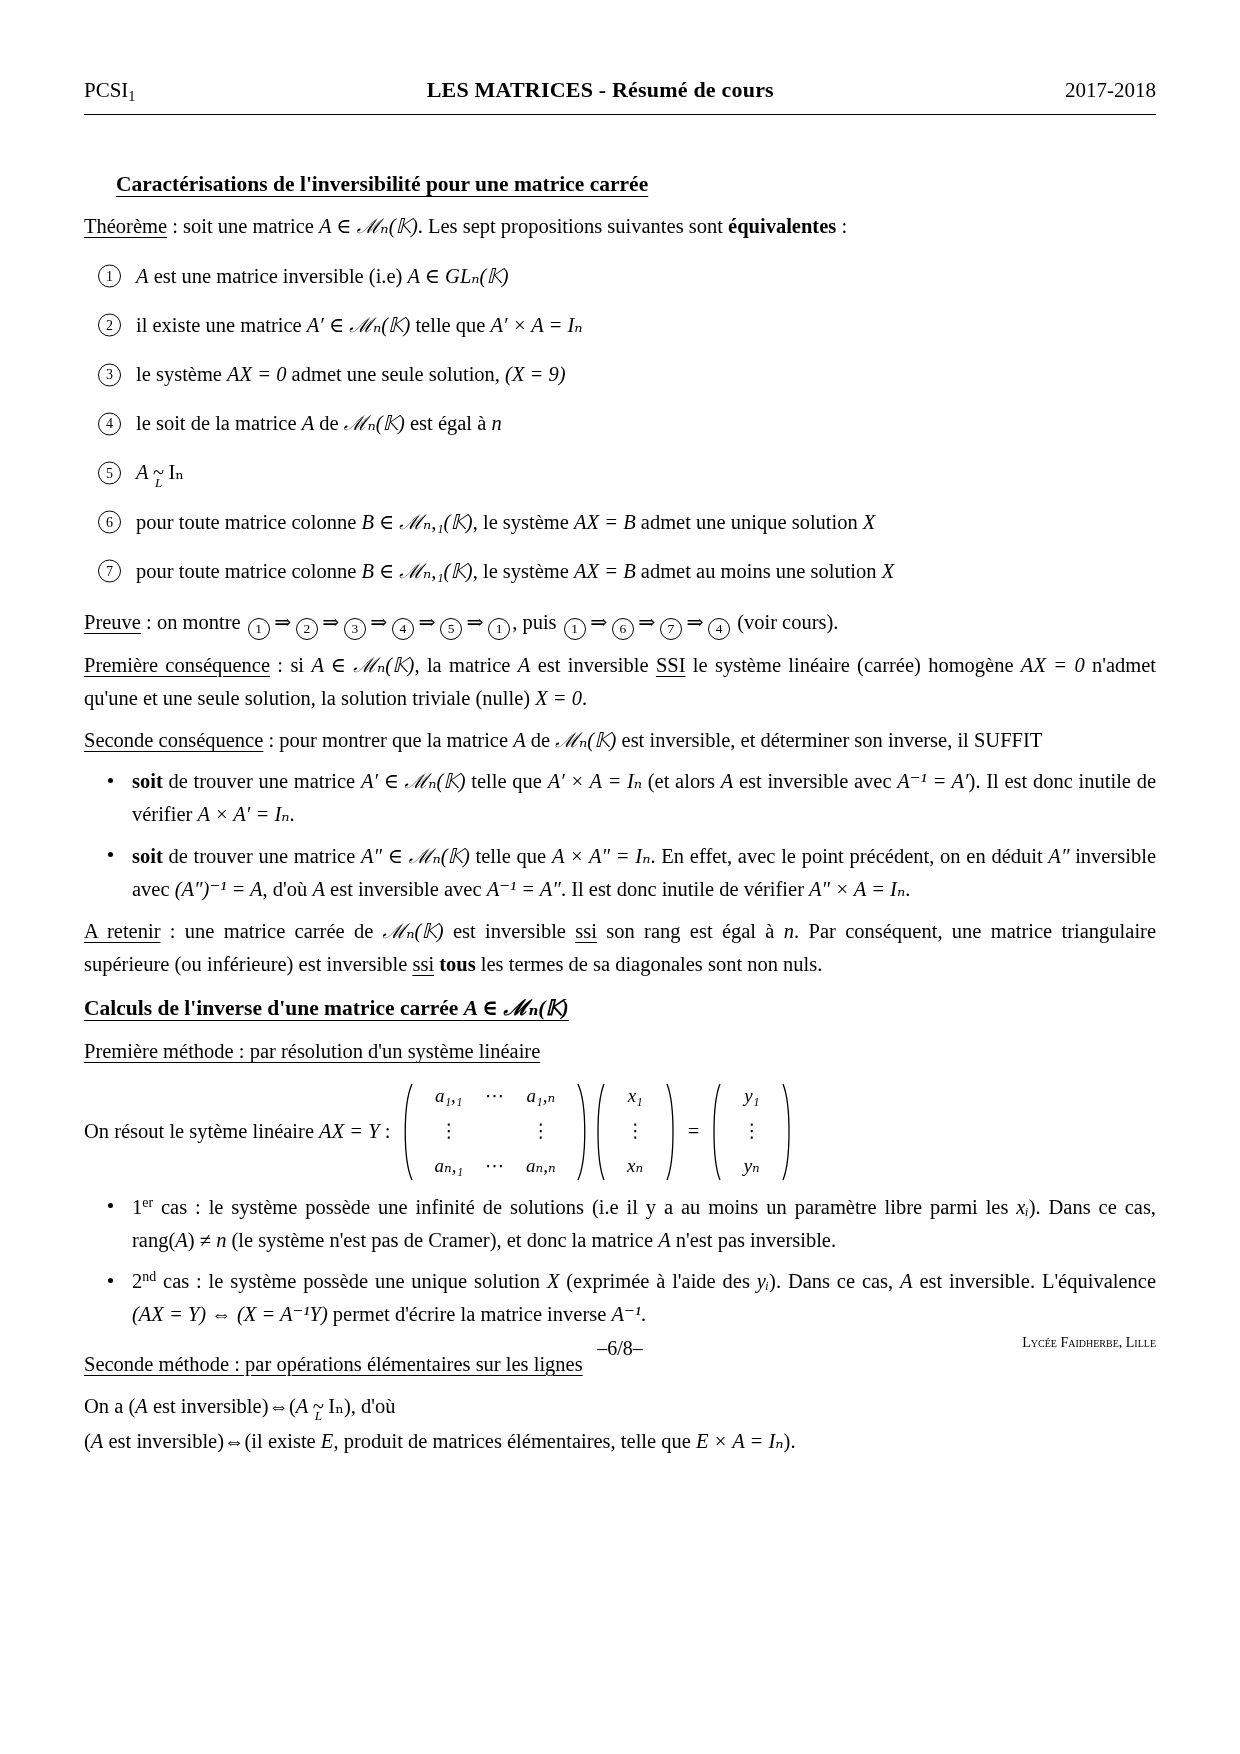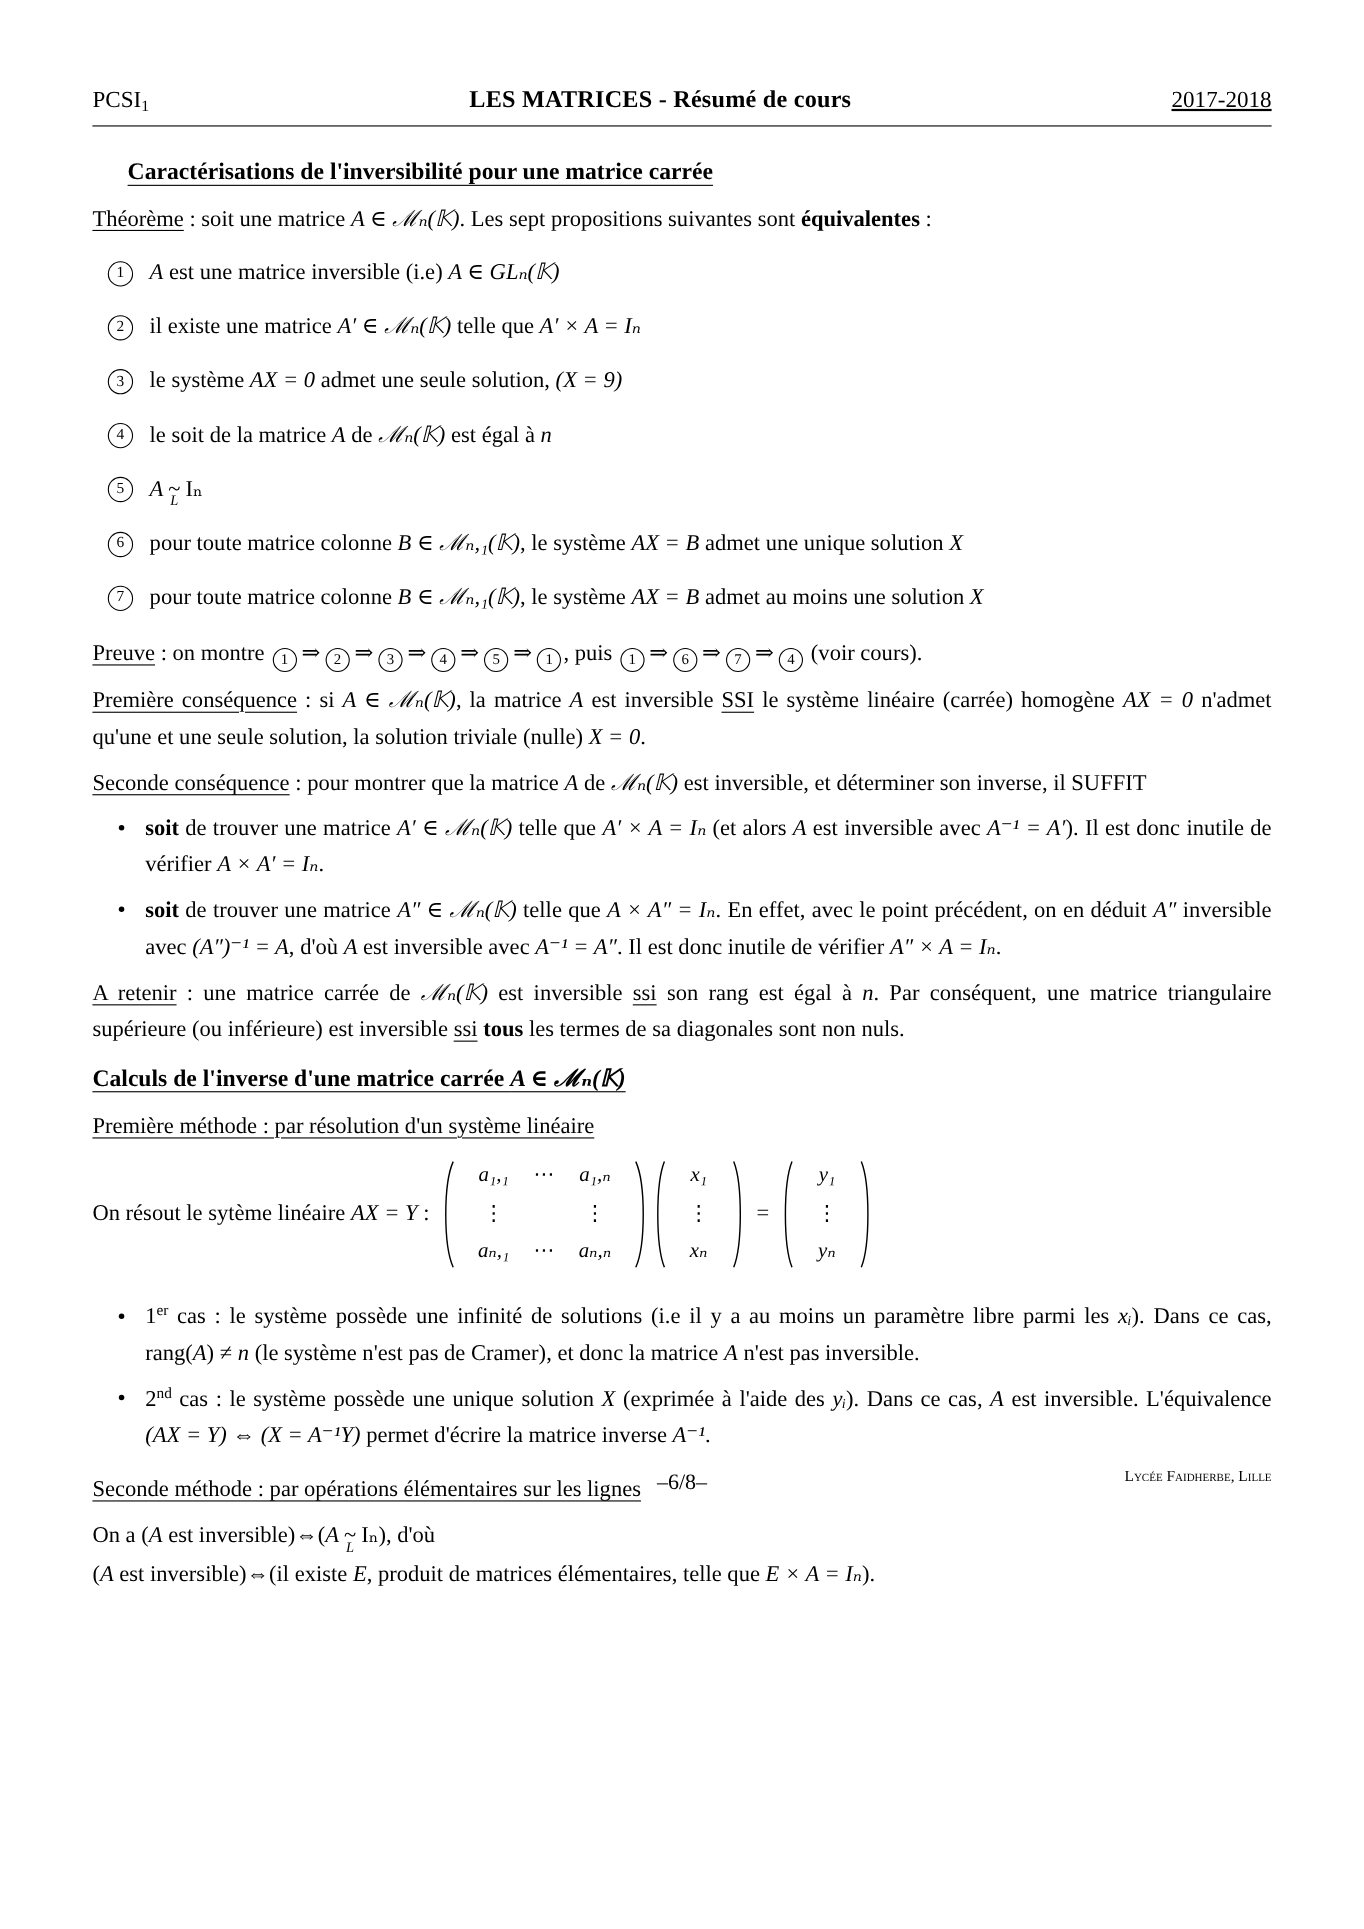--- a/index.html
+++ b/index.html
@@ -10,35 +10,35 @@
     font-size:20.5px;
     line-height:1.62;
   }
   .page{position:relative;width:1240px;height:1434px;padding:0;box-sizing:border-box;}
   .inner{position:absolute;left:84px;top:72px;width:1072px;}
 
   
   .hdr{display:flex;align-items:baseline;justify-content:space-between;font-size:21px;}
   .hdr-left{white-space:nowrap;}
   .hdr-center{font-weight:bold;font-size:22px;letter-spacing:.2px;}
-  .hdr-right{white-space:nowrap;text-decoration:underline;}
+  .hdr-right{white-space:nowrap;}
   .hdr-rule{border-top:1.6px solid #000;margin-top:6px;}
 
   
   .mi{font-style:italic;font-family:"Liberation Serif","DejaVu Serif",serif;}
   .mu{font-style:normal;}
   sub,sup{font-size:.68em;line-height:0;}
   sub{vertical-align:-.28em;}
   sup{vertical-align:.52em;}
   .op{font-style:normal;padding:0 .12em;}
 
   
   .sec-title{font-weight:bold;font-size:21.5px;text-decoration:underline;
              text-underline-offset:5px;text-decoration-thickness:1.3px;display:inline-block;}
-  .title-row{margin-top:24px;padding-left:32px;}
+  .title-row{margin-top:52px;padding-left:32px;}
   .calc-title{margin-top:10px;}
   .u{text-decoration:underline;text-underline-offset:4px;text-decoration-thickness:1.1px;}
   p.body{margin:9px 0 0 0;text-align:justify;}
   p.body.nj{text-align:left;}
 
   ol.props{list-style:none;margin:4px 0 0 0;padding:0;}
   ol.props li{position:relative;padding-left:52px;margin-top:16px;}
   .circ{position:absolute;left:14px;top:50%;transform:translateY(-50%);
         display:inline-flex;align-items:center;justify-content:center;
         width:21px;height:21px;border:1.2px solid #000;border-radius:50%;
@@ -208,21 +208,21 @@
           <div class="c mi">yₙ</div>
         </div>
         <div class="par">
           <svg width="14" height="100" viewBox="0 0 14 100">
               <path d="M2 2 C10 22, 10 78, 2 98" stroke="#000" stroke-width="1.3" fill="none"></path>
             </svg>
         </div>
       </div>
     </div>
 
-    <ul class="bul" style="margin-top:26px">
+    <ul class="bul" style="margin-top:8px">
       <li>
         <span class="dot"></span><span>1</span><sup>er</sup><span> cas : le système possède une infinité de solutions (i.e il y a au moins un paramètre libre parmi les </span><span class="mi">xᵢ</span><span>). Dans ce cas, rang(</span><span class="mi">A</span><span>) ≠ </span><span class="mi">n</span><span> (le système n'est pas de Cramer), et donc la matrice </span><span class="mi">A</span><span> n'est pas inversible.</span>
       </li>
       <li>
         <span class="dot"></span><span>2</span><sup>nd</sup><span> cas : le système possède une unique solution </span><span class="mi">X</span><span> (exprimée à l'aide des </span><span class="mi">yᵢ</span><span>). Dans ce cas, </span><span class="mi">A</span><span> est inversible. L'équivalence </span><span class="mi">(AX = Y) ⇔ (X = A⁻¹Y)</span><span> permet d'écrire la matrice inverse </span><span class="mi">A⁻¹</span><span>.</span>
       </li>
     </ul>
 
     <p class="body nj" style="margin-top:16px"><span class="u">Seconde méthode : par opérations élémentaires sur les lignes</span></p>
 

